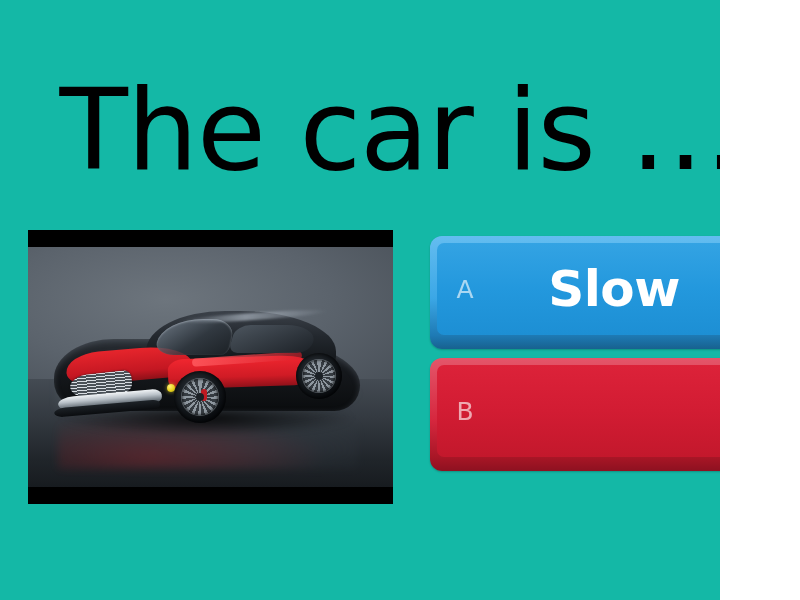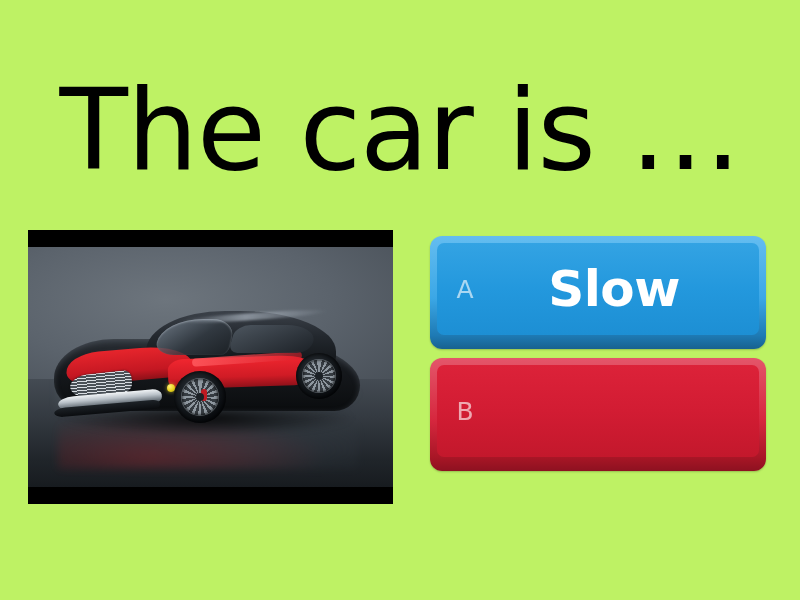--- a/index.html
+++ b/index.html
@@ -6,23 +6,23 @@
   html, body {
     margin: 0;
     padding: 0;
     background: #ffffff;
   }
   body {
     font-family: "Liberation Sans", sans-serif;
   }
   .stage {
     position: relative;
-    width: 800px;
+    width: 720px;
     height: 600px;
-    background: #bef264;
+    background: #14b8a6;
     overflow: hidden;
   }
 
   
   .question-title {
     position: absolute;
     left: 0;
     top: 72px;
     width: 800px;
     text-align: center;

